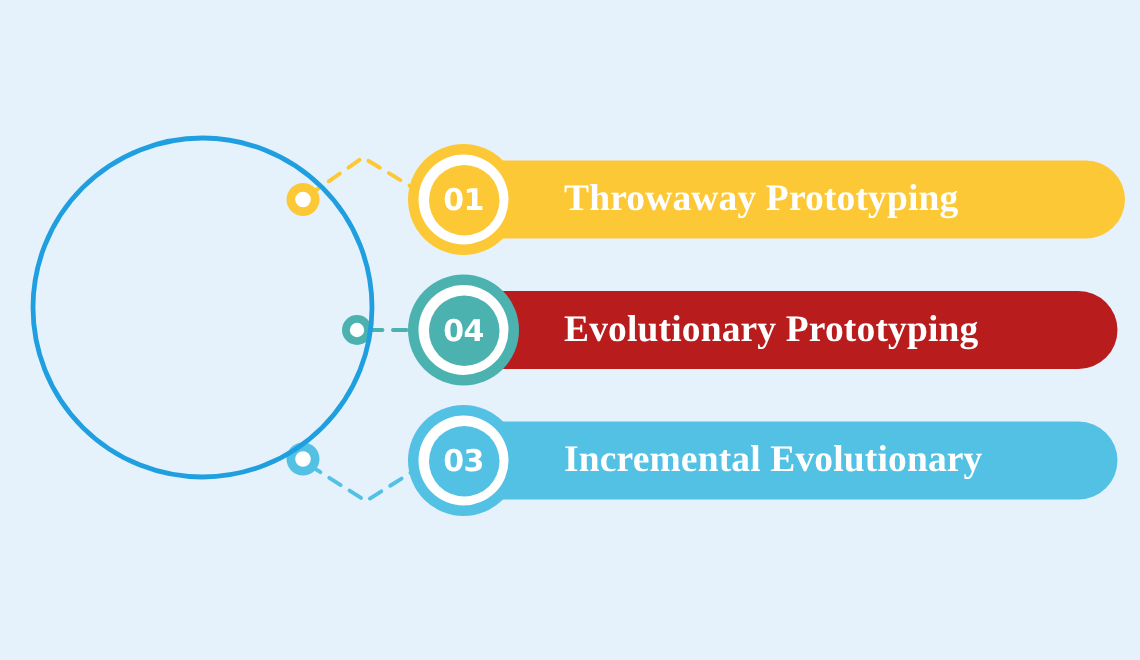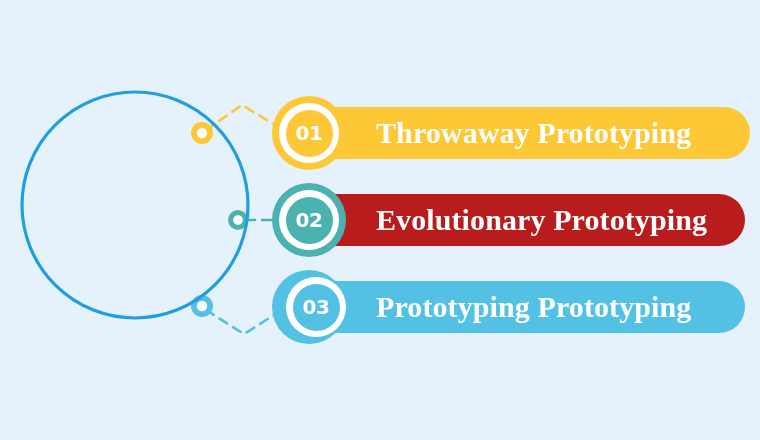--- a/index.html
+++ b/index.html
@@ -80,21 +80,21 @@
     top: 0;
     height: 52px;
     border-radius: 26px;
     display: flex;
     align-items: center;
   }
   .row-label {
     color: #ffffff;
     font-family: "Liberation Serif", serif;
     font-weight: bold;
-    font-size: 30px;
+    font-size: 25px;
     letter-spacing: 0.1px;
     margin-left: 80px;
     white-space: nowrap;
   }
   .badge {
     position: absolute;
     left: 0;
     top: -11px;
     width: 74px;
     height: 74px;
@@ -133,21 +133,21 @@
   #row-3 { left: 272px; top: 281px; }
 
   #row-1 .row-pill { width: 454px; background: #fdc836; }
   #row-2 .row-pill { width: 449px; background: #b91c1c; }
   #row-3 .row-pill { width: 449px; background: #53c1e4; }
 
   #row-1 .badge { background: #fdc836; }
   #row-1 .badge-inner { background: #fdc836; justify-content: center; }
   #row-2 .badge { background: #4bb2af; }
   #row-2 .badge-inner { background: #4bb2af; }
-  #row-3 .badge { background: #53c1e4; justify-content: flex-end; }
+  #row-3 .badge { background: #53c1e4; }
   #row-3 .badge-inner { background: #53c1e4; }
 </style>
 </head>
 <body>
 
 <div id="infographic">
 
   <svg id="connector-layer" viewBox="0 0 760 440" width="760" height="440" xmlns="http://www.w3.org/2000/svg">
 
     <polyline points="206,130 242,105 280,128" fill="none" stroke="#fdc836" stroke-width="2.6" stroke-dasharray="9 7" stroke-linecap="round"></polyline>
@@ -185,29 +185,29 @@
     </div>
   </div>
 
   <div class="row" id="row-2">
     <div class="row-pill">
       <span class="row-label">Evolutionary Prototyping</span>
     </div>
     <div class="badge">
       <div class="badge-ring">
         <div class="badge-inner">
-          <span class="badge-num">02</span>
+          <span class="badge-num">04</span>
         </div>
       </div>
     </div>
   </div>
 
   <div class="row" id="row-3">
     <div class="row-pill">
-      <span class="row-label">Prototyping Prototyping</span>
+      <span class="row-label">Incremental Evolutionary</span>
     </div>
     <div class="badge">
       <div class="badge-ring">
         <div class="badge-inner">
           <span class="badge-num">03</span>
         </div>
       </div>
     </div>
   </div>
 

